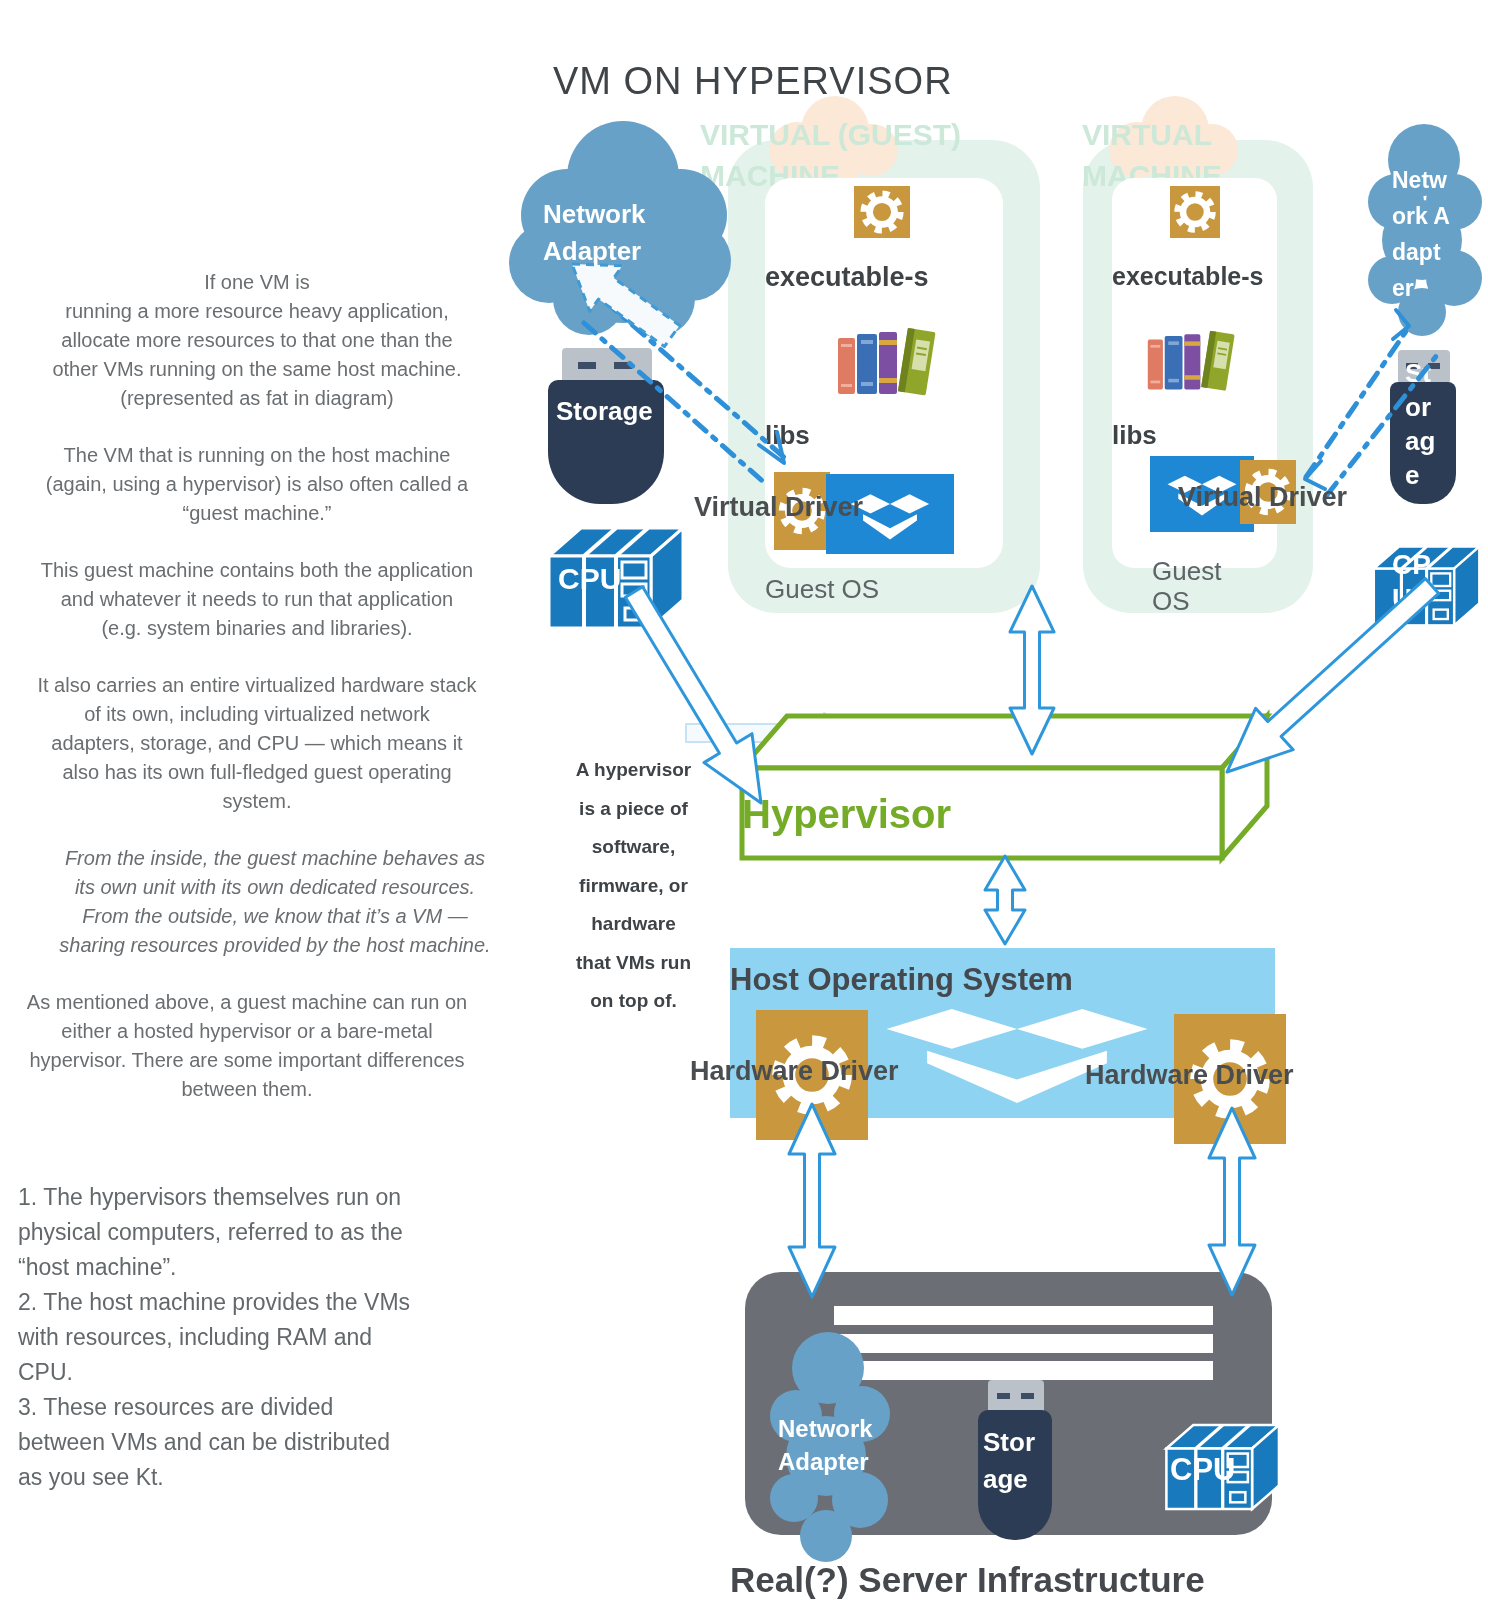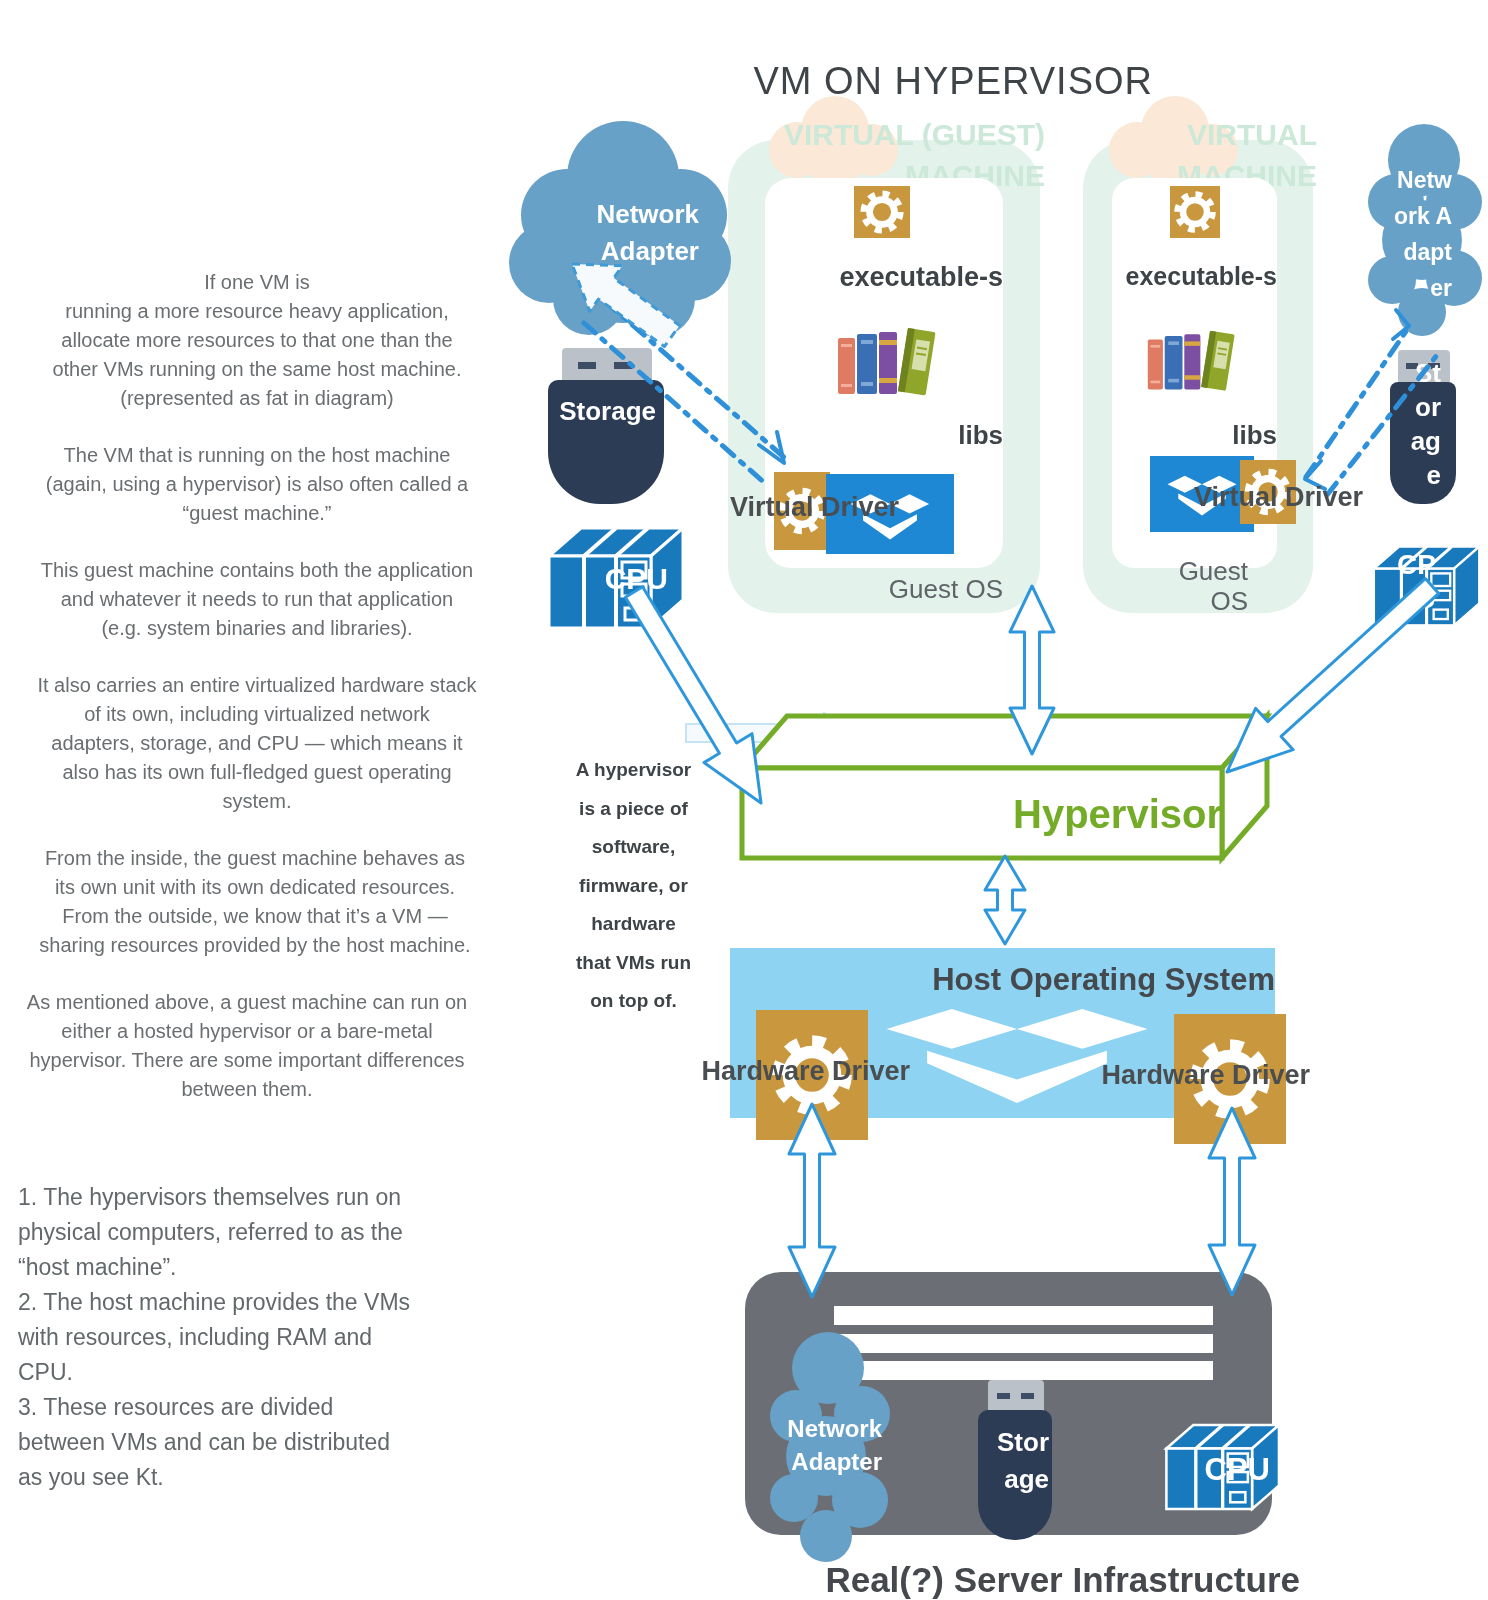--- a/index.html
+++ b/index.html
@@ -1,19 +1,19 @@
 <!DOCTYPE html>
 <html><head>
 <meta charset="utf-8">
 <style>
   html,body{margin:0;padding:0;background:#fff;}
   .canvas{position:relative;width:1488px;height:1600px;background:#fff;overflow:hidden;
           font-family:"Liberation Sans", sans-serif;}
   .abs{position:absolute;}
-  .ctr{text-align:right;}
+  .ctr{text-align:left;}
   .b{font-weight:bold;}
   .pre{white-space:pre-line;}
   .ba{word-break:break-all;}
   .para{color:#6A6E71;font-size:20px;line-height:29px;white-space:pre-line;text-align:center;}
   .listitem{color:#63686B;font-size:23px;line-height:35px;white-space:pre-line;}
   .title{color:#3F4449;font-size:38px;letter-spacing:1px;}
   .vm-outer{background:#E3F2EA;border-radius:48px;}
   .vm-inner{background:#fff;border-radius:26px;}
   .watermark{color:#CBE8D8;font-weight:bold;font-size:30px;line-height:41px;white-space:pre-line;}
   .darklab{color:#3E4347;font-weight:bold;}
@@ -87,21 +87,21 @@
 (again, using a hypervisor) is also often called a
 “guest machine.”</div>
   <div class="abs para" style="left:18px;top:556px;width:478px;">This guest machine contains both the application
 and whatever it needs to run that application
 (e.g. system binaries and libraries).</div>
   <div class="abs para" style="left:18px;top:671px;width:478px;">It also carries an entire virtualized hardware stack
 of its own, including virtualized network
 adapters, storage, and CPU — which means it
 also has its own full-fledged guest operating
 system.</div>
-  <div class="abs para" style="left:16px;top:844px;width:478px;">From the inside, the guest machine behaves as
+  <div class="abs para" style="left:36px;top:844px;width:478px;font-style:italic;">From the inside, the guest machine behaves as
 its own unit with its own dedicated resources.
 From the outside, we know that it’s a VM —
 sharing resources provided by the host machine.</div>
   <div class="abs para" style="left:8px;top:988px;width:478px;">As mentioned above, a guest machine can run on
 either a hosted hypervisor or a bare-metal
 hypervisor. There are some important differences
 between them.</div>
   <div class="abs" style="left:18px;top:1180px;width:480px;">
     <div class="listitem">1. The hypervisors themselves run on
 physical computers, referred to as the

